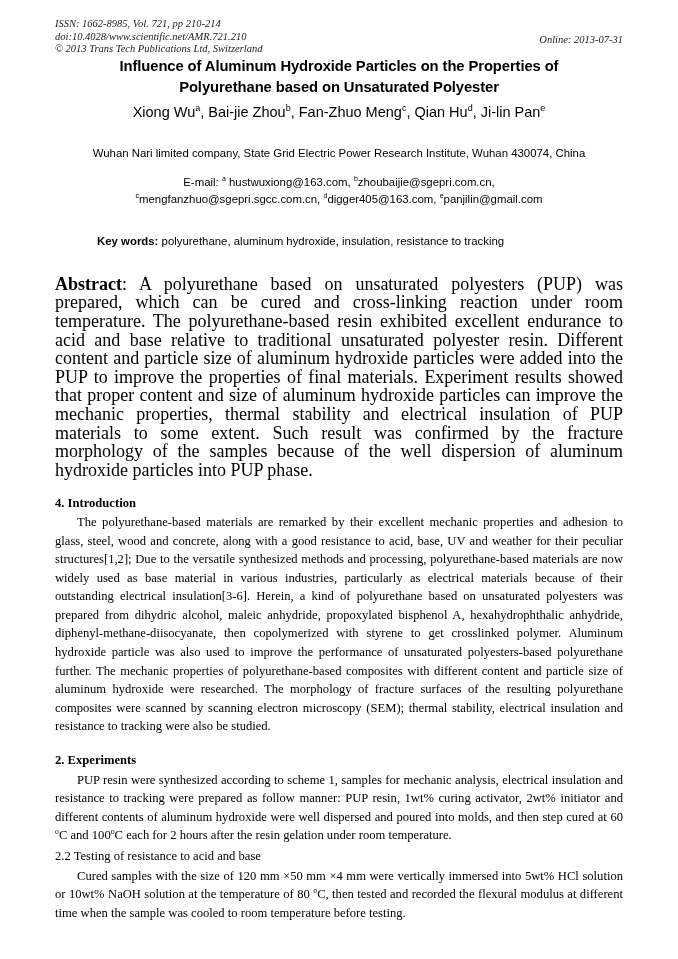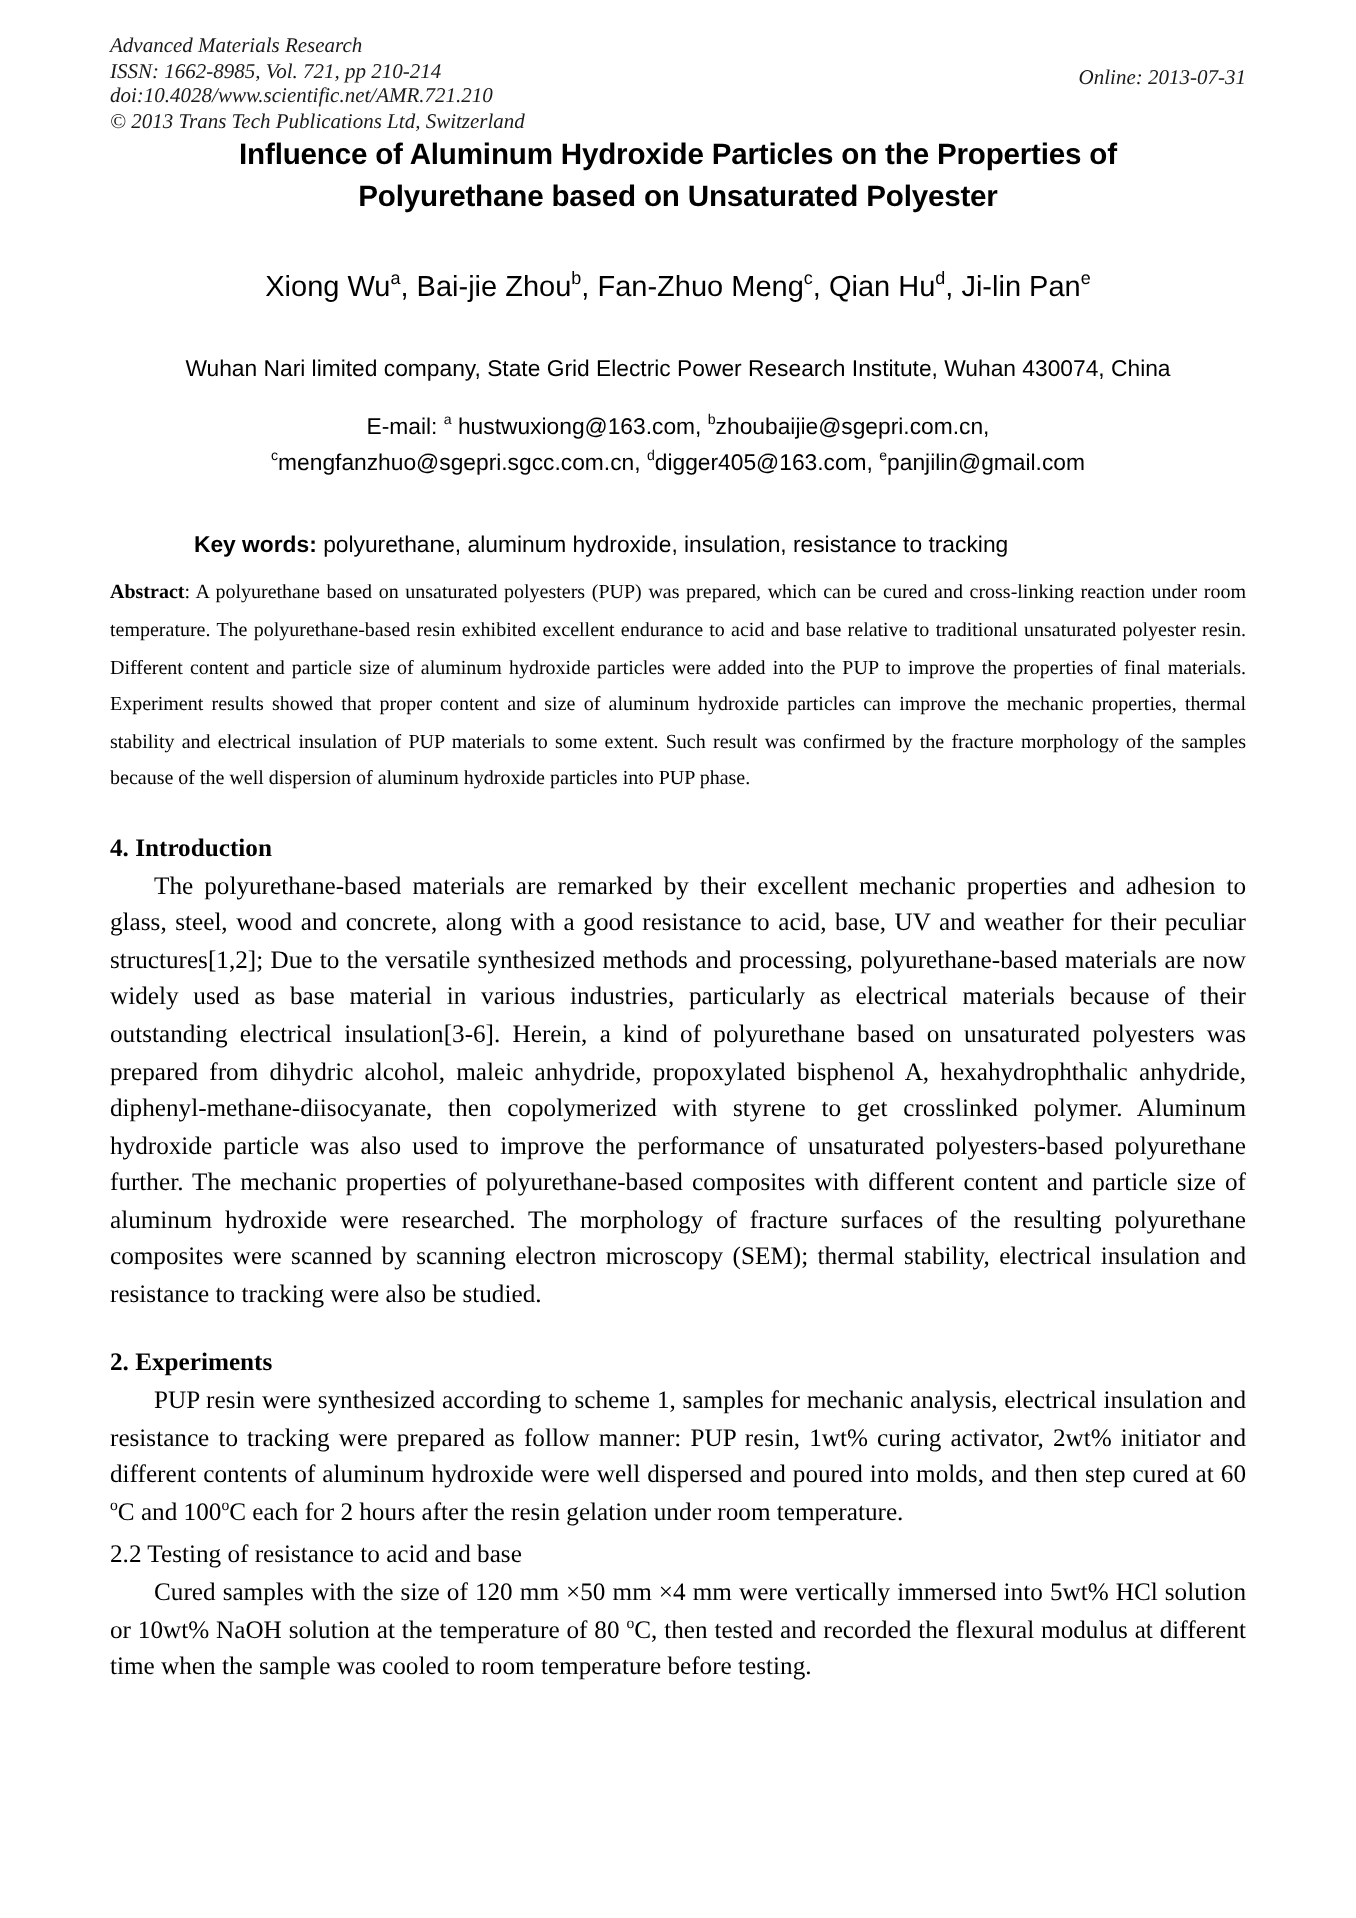--- a/index.html
+++ b/index.html
@@ -54,21 +54,21 @@
     font-family: "Liberation Sans", sans-serif;
     font-weight: bold;
     font-size: 14.8px;
     line-height: 21px;
     letter-spacing: -0.1px;
     padding: 0 18px;
   }
 
   
   .authors {
-    margin-top: 24px;
+    margin-top: 4px;
     text-align: center;
     font-family: "Liberation Sans", sans-serif;
     font-size: 14.5px;
     line-height: 20px;
   }
   sup { font-size: 0.62em; vertical-align: super; line-height: 0; }
 
   
   .affiliation {
     margin-top: 23px;
@@ -91,23 +91,23 @@
     margin-top: 24px;
     font-family: "Liberation Sans", sans-serif;
     font-size: 11.4px;
     line-height: 16px;
     padding-left: 42px;
   }
   .keywords b { font-weight: bold; }
 
   
   .abstract {
-    margin-top: 7px;
+    margin-top: 26px;
     font-family: "Liberation Serif", serif;
-    font-size: 10px;
+    font-size: 18px;
     line-height: 18.6px;
     text-align: justify;
     text-justify: inter-word;
   }
   .abstract b { font-weight: bold; }
 
   
   .sec-head {
     margin-top: 15px;
     font-family: "Liberation Serif", serif;
@@ -133,21 +133,20 @@
   p.body.tight { margin-top: 1px; }
 </style>
 </head>
 <body>
 
 <div class="page">
   <div class="content">
 
     <div class="jheader">
       <span class="online">Online: 2013-07-31</span>
-      <span class="jline">Advanced Materials Research</span>
       <span class="jline">ISSN: 1662-8985, Vol. 721, pp 210-214</span>
       <span class="jline">doi:10.4028/www.scientific.net/AMR.721.210</span>
       <span class="jline">© 2013 Trans Tech Publications Ltd, Switzerland</span>
     </div>
 
     <div class="title">Influence of Aluminum Hydroxide Particles on the Properties of Polyurethane based on Unsaturated Polyester</div>
 
     <div class="authors">Xiong Wu<sup>a</sup>, Bai-jie Zhou<sup>b</sup>, Fan-Zhuo Meng<sup>c</sup>, Qian Hu<sup>d</sup>, Ji-lin Pan<sup>e</sup></div>
 
     <div class="affiliation">Wuhan Nari limited company, State Grid Electric Power Research Institute, Wuhan 430074, China</div>

